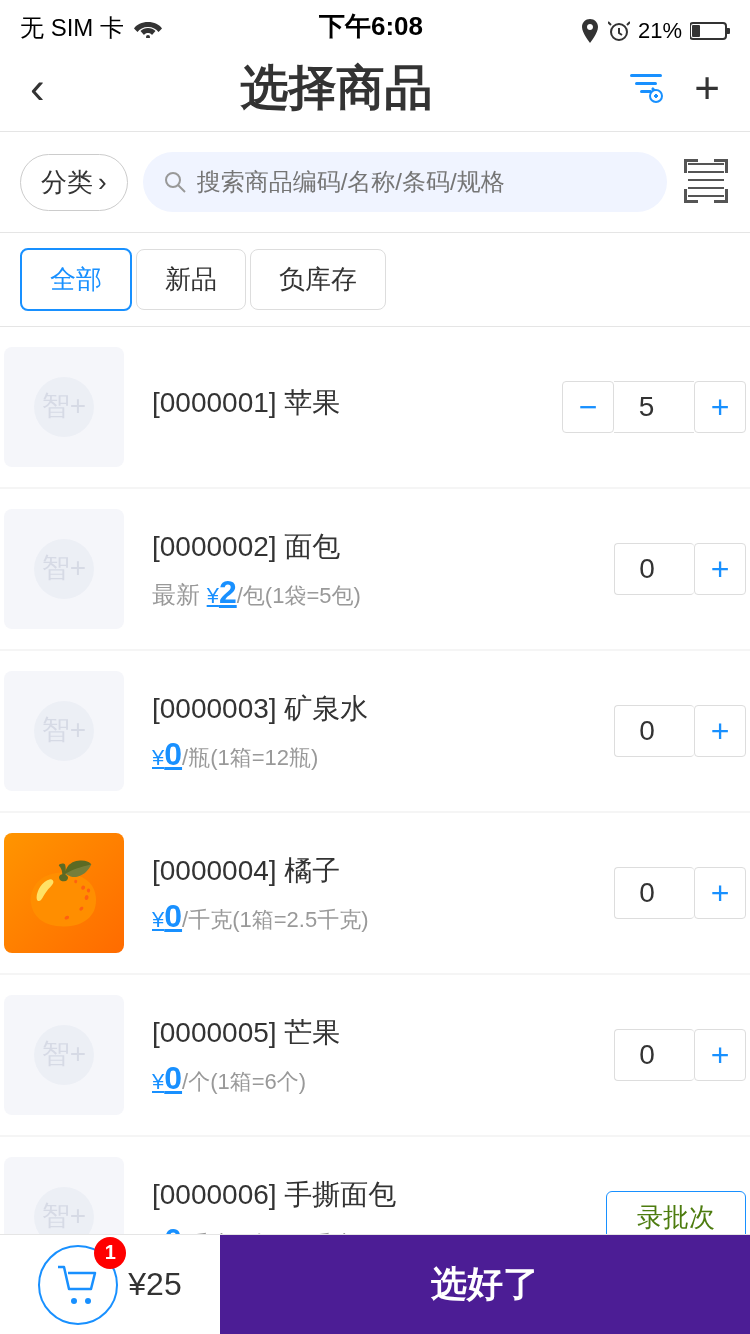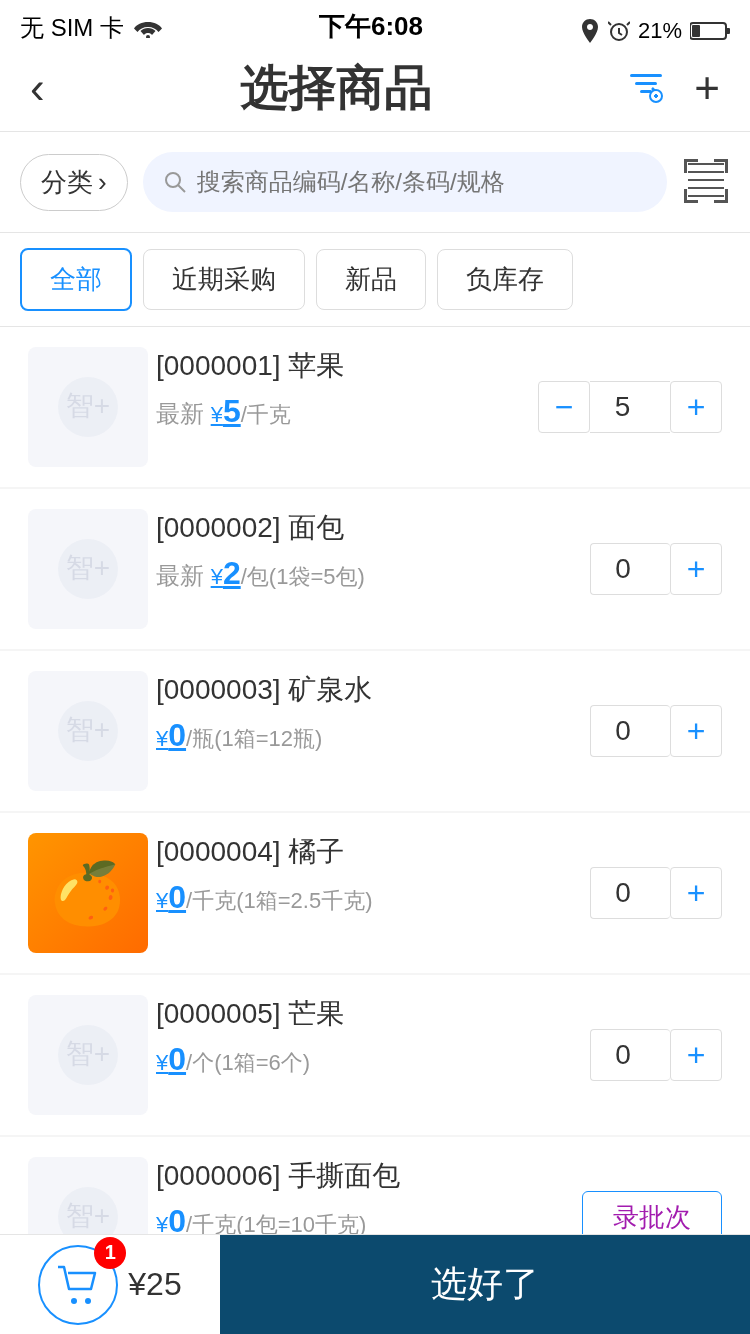--- a/index.html
+++ b/index.html
@@ -84,21 +84,21 @@
       outline: none;
       flex: 1;
     }
 
     
     .tab-bar {
       background: #fff;
       display: flex;
       align-items: center;
       padding: 15px 20px;
-      gap: 11px;
+      gap: 4px;
       border-bottom: 1px solid #e5e5e5;
     }
     .tab-item {
       padding: 12px 28px;
       border-radius: 8px;
       font-size: 26px;
       color: #333;
       border: 1px solid #ddd;
       background: #fff;
     }
@@ -108,22 +108,23 @@
       background: #fff;
     }
 
     
     .product-list { background: #f5f5f5; }
 
     .product-item {
       background: #fff;
       margin-bottom: 2px;
       display: flex;
-      padding: 20px 28px;
-      gap: 8px;
+      align-items: center;
+      padding: 20px 4px;
+      gap: 28px;
       min-height: 140px;
     }
     .product-image {
       width: 120px;
       height: 120px;
       border-radius: 8px;
       background: #f5f6fa;
       flex-shrink: 0;
       display: flex;
       align-items: center;
@@ -244,25 +245,25 @@
       font-weight: 600;
     }
     .cart-total {
       font-size: 32px;
       font-weight: 400;
       color: #333;
     }
     .confirm-btn {
       flex: 1;
       height: 100%;
-      background: #0c4a6e;
+      background: #4c1d95;
       border: none;
       font-size: 36px;
       color: #fff;
-      font-weight: 400;
+      font-weight: 700;
       cursor: pointer;
     }
 
     
     .orange-img {
       width: 120px;
       height: 120px;
       border-radius: 8px;
       background: linear-gradient(135deg, #ff9500, #ff6b00);
       display: flex;
@@ -359,40 +360,35 @@
       <rect x="6" y="14" width="36" height="2" fill="#555"></rect>
       <rect x="6" y="22" width="36" height="2" fill="#555"></rect>
       <rect x="6" y="30" width="36" height="2" fill="#555"></rect>
       <rect x="6" y="38" width="36" height="2" fill="#555"></rect>
     </svg>
   </button>
 </div>
 
 <div class="tab-bar">
   <button class="tab-item active">全部</button>
-  <button class="tab-item">近期采购</button>
   <button class="tab-item">新品</button>
   <button class="tab-item">负库存</button>
 </div>
 
 <div class="product-list">
 
   <div class="product-item">
     <div class="product-image">
       <svg viewBox="0 0 80 80">
         <circle cx="40" cy="40" r="30" fill="#e0e5ef"></circle>
         <text x="40" y="48" text-anchor="middle" font-size="28" fill="#aab2c8">智+</text>
       </svg>
     </div>
     <div class="product-info">
       <div class="product-name"><span>[0000001] </span><span>苹果</span></div>
-      <div class="product-price">
-        <span class="latest">最新</span>
-        <span class="currency"> ¥</span><span class="amount">5</span><span class="price-unit">/千克</span>
-      </div>
     </div>
     <div class="qty-control">
       <button class="qty-btn">−</button>
       <input class="qty-input" type="number" value="5" style="">
       <button class="qty-btn">+</button>
     </div>
   </div>
 
   <div class="product-item">
     <div class="product-image">
@@ -475,21 +471,21 @@
         <text x="40" y="48" text-anchor="middle" font-size="28" fill="#aab2c8">智+</text>
       </svg>
     </div>
     <div class="product-info">
       <div class="product-name"><span>[0000006] </span><span>手撕面包</span></div>
       <div class="product-price">
         <span class="currency">¥</span><span class="amount">0</span><span class="price-unit">/千克(1包=10千克)</span>
       </div>
     </div>
     <div class="qty-only-plus">
-      <button class="qty-input-box" style="font-size:26px;color:#a21caf;border:1px solid #1890ff;width:140px;height:52px;border-radius:6px;background:#fff;cursor:pointer;">录批次</button>
+      <button class="qty-input-box" style="font-size:26px;color:#4d7c0f;border:1px solid #1890ff;width:140px;height:52px;border-radius:6px;background:#fff;cursor:pointer;">录批次</button>
     </div>
   </div>
 
   <div class="partial-item">
     <div class="product-image" style="height:60px;width:60px;">
       <svg viewBox="0 0 80 80">
         <circle cx="40" cy="40" r="30" fill="#e0e5ef"></circle>
         <text x="40" y="48" text-anchor="middle" font-size="28" fill="#aab2c8">智+</text>
       </svg>
     </div>

